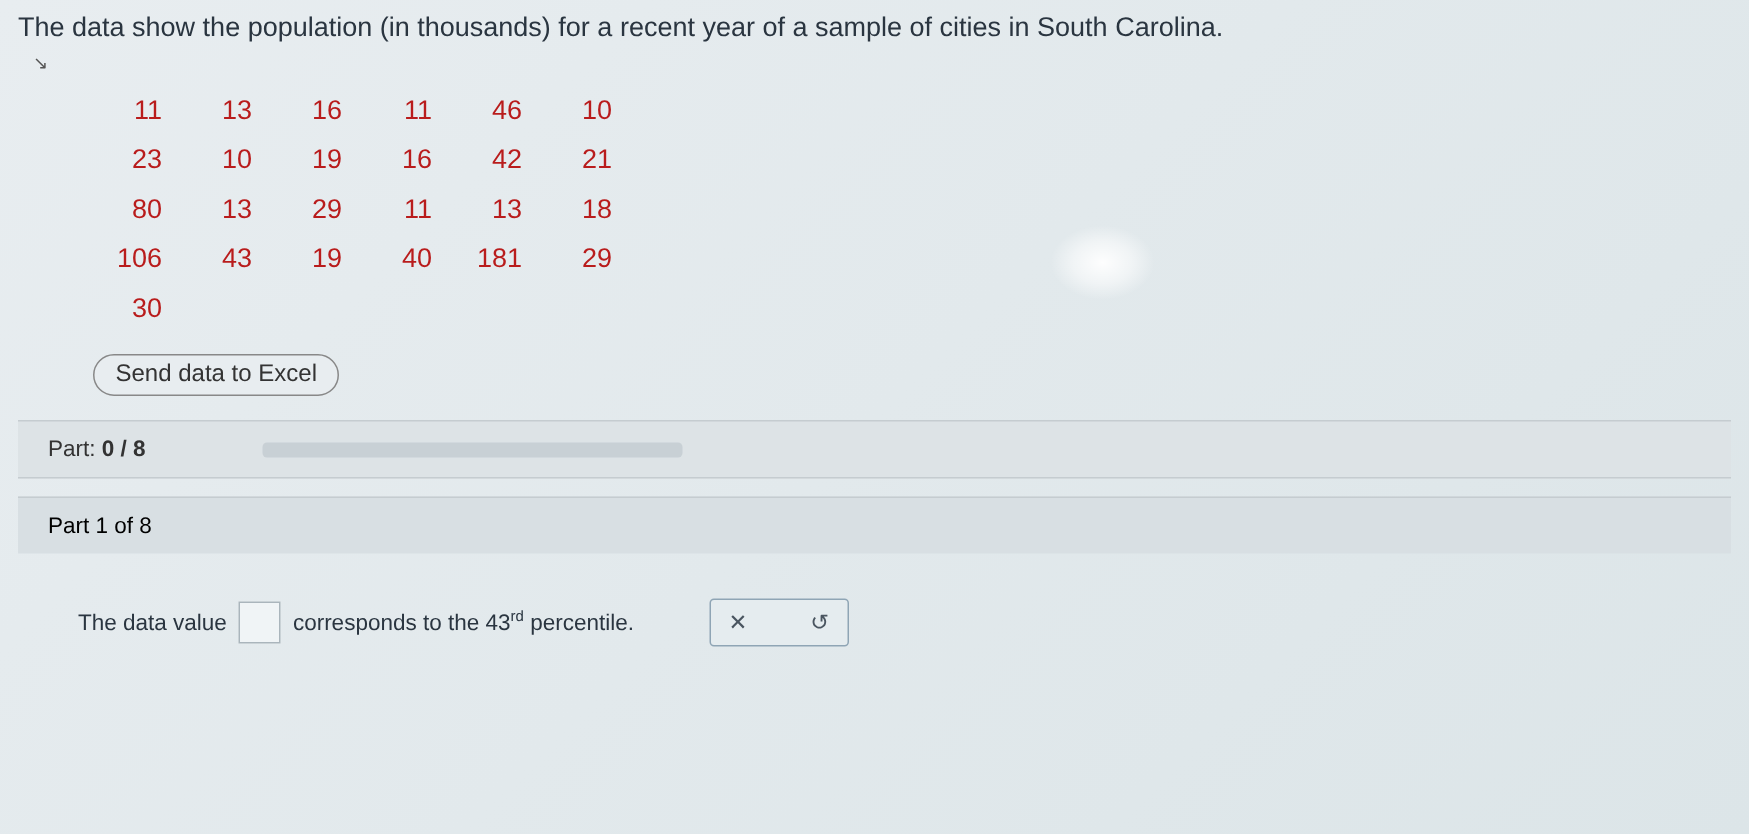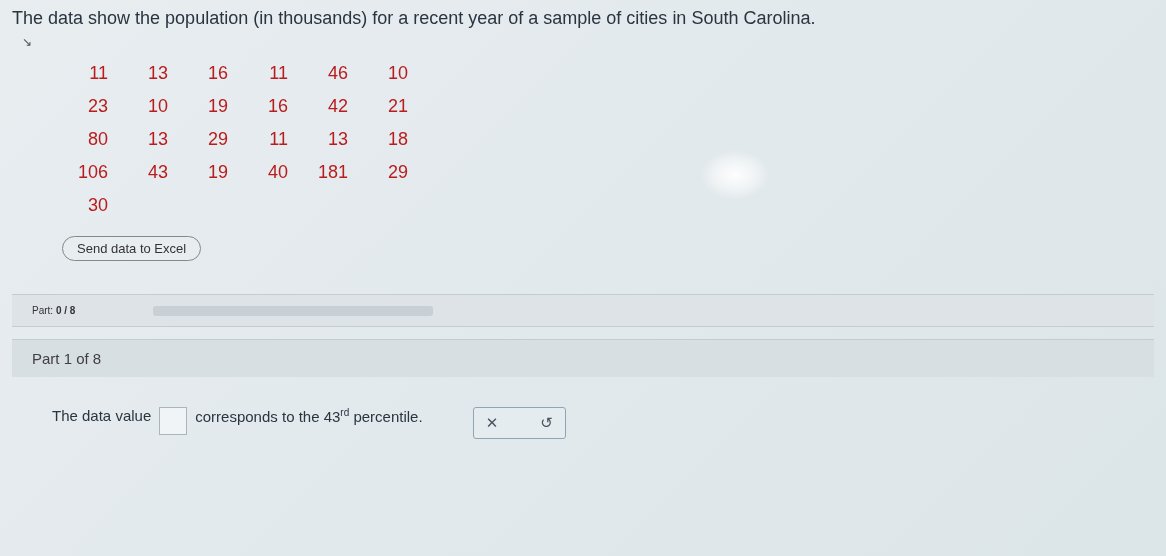--- a/index.html
+++ b/index.html
@@ -43,29 +43,29 @@
       padding-right: 14px;
     }
     .send-excel-btn {
       display: inline-block;
       margin-left: 50px;
       margin-top: 8px;
       padding: 4px 14px;
       border: 1px solid #888;
       border-radius: 14px;
       background: #e8edf0;
-      font-size: 13px;
+      font-size: 16px;
       color: #333;
       cursor: pointer;
     }
     .part-progress {
-      margin-top: 33px;
+      margin-top: 16px;
       background: #dde3e6;
       padding: 10px 20px;
-      font-size: 10px;
+      font-size: 15px;
       color: #333;
       display: flex;
       align-items: center;
       border-top: 1px solid #c5ccd0;
       border-bottom: 1px solid #c5ccd0;
       gap: 48px;
     }
     .part-progress strong {
       font-weight: bold;
     }
@@ -76,26 +76,27 @@
       height: 10px;
       background: #c8d0d5;
       border-radius: 3px;
       vertical-align: middle;
     }
     .part-section-header {
       margin-top: 12px;
       background: #d8dfe3;
       padding: 10px 20px;
       font-size: 15px;
-      color: #404040;
+      color: #000000;
       border-top: 1px solid #c5ccd0;
     }
     .question-area {
       padding: 30px 40px 20px 40px;
       display: flex;
+      align-items: center;
       font-size: 15px;
       color: #2a3540;
     }
     .answer-input {
       width: 28px;
       height: 28px;
       border: 1px solid #aab5bc;
       background: #f0f4f6;
       margin: 0 8px;
       text-align: center;

